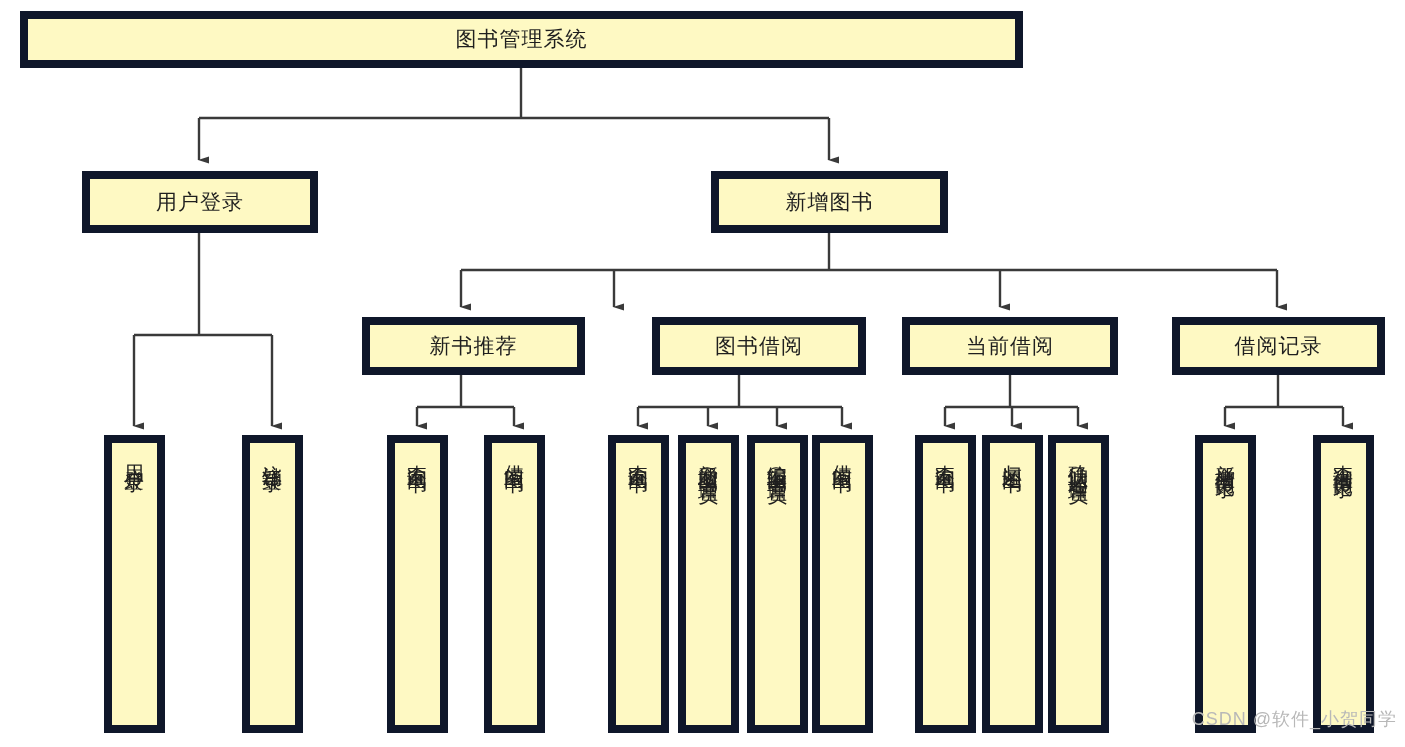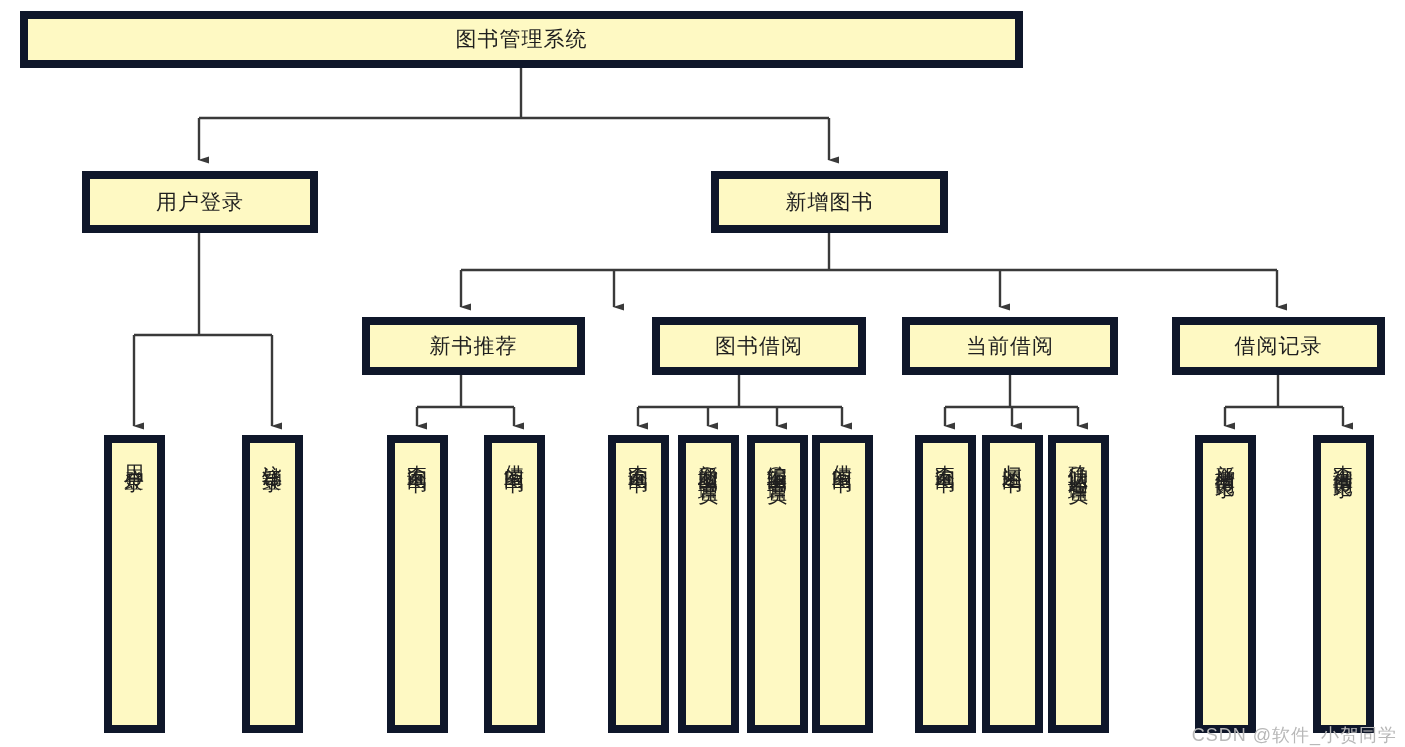--- a/index.html
+++ b/index.html
@@ -55,21 +55,21 @@
     writing-mode: vertical-rl;
     text-orientation: upright;
     font-size: 20px;
     letter-spacing: 3px;
     line-height: 1;
     white-space: nowrap;
   }
   .watermark {
     position: absolute;
     right: 8px;
-    bottom: 0;
+    bottom: 16px;
     font-size: 18px;
     color: #b8b8b8;
     letter-spacing: 1px;
     white-space: nowrap;
     pointer-events: none;
     text-align: right;
   }
 </style>
 </head>
 <body>

